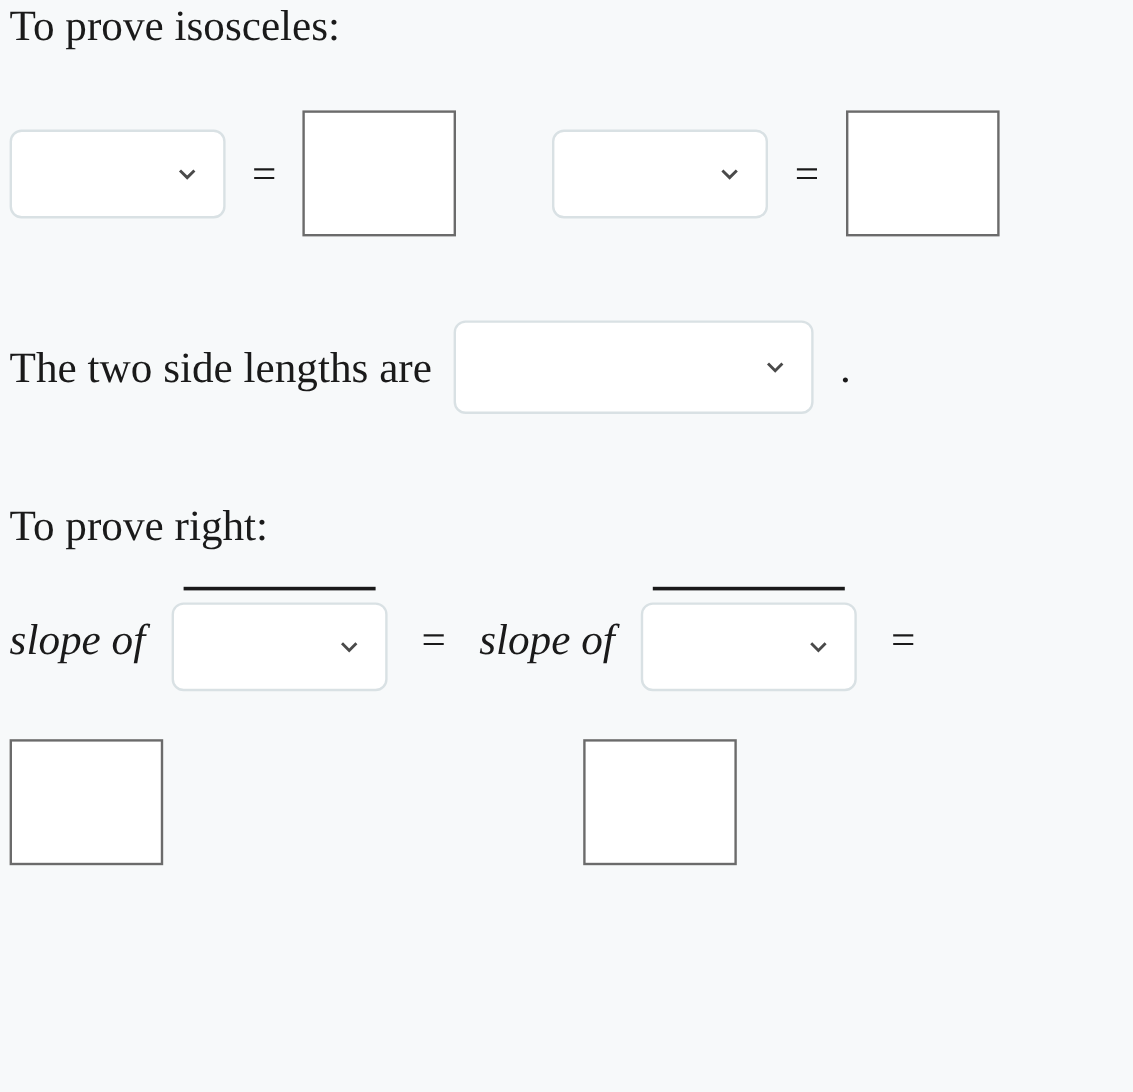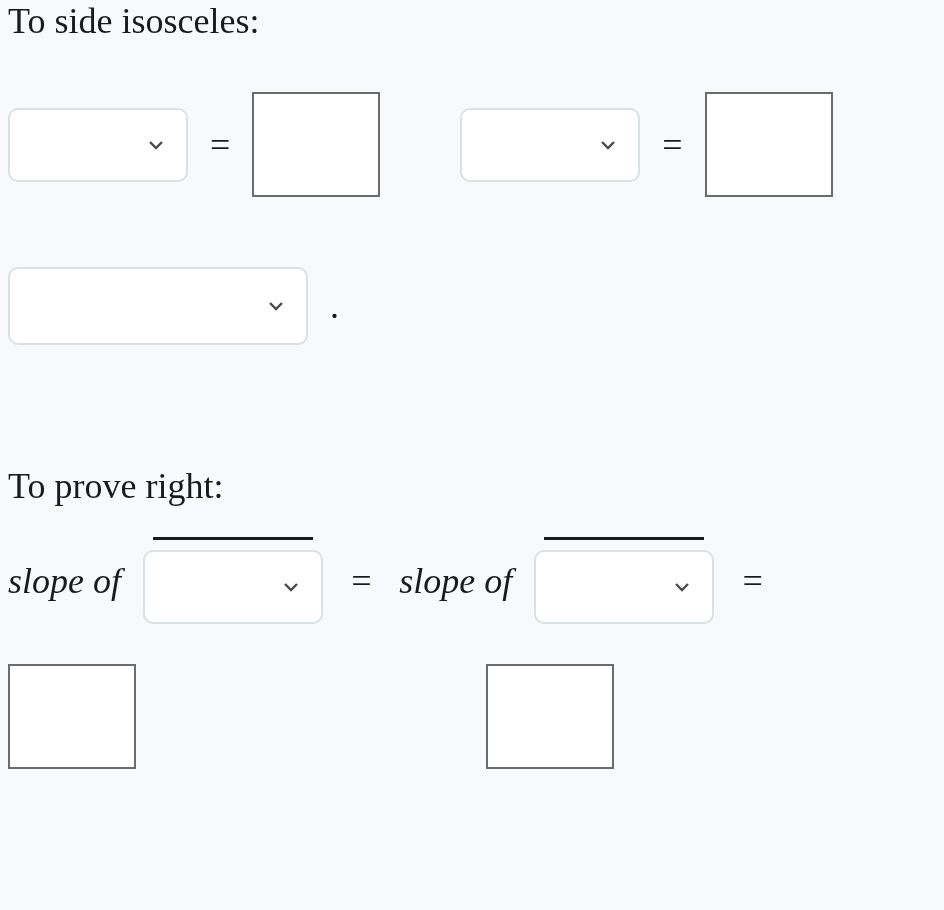--- a/index.html
+++ b/index.html
@@ -9,21 +9,21 @@
       color: #1a1a1a;
       background: #f7f9fa;
       width: 944px;
       height: 910px;
       padding: 0 8px;
     }
     .heading {
       margin-bottom: 50px;
     }
     .heading-right {
-      margin-top: 120px;
+      margin-top: 72px;
       margin-bottom: 30px;
     }
     .isosceles-row {
       display: flex;
       align-items: center;
       gap: 20px;
       margin-bottom: 70px;
     }
     .iso-group {
       display: flex;
@@ -102,21 +102,21 @@
       white-space: nowrap;
     }
     .slope-boxes {
       display: flex;
       gap: 350px;
     }
   </style>
 </head>
 <body>
 
-<div class="heading">To side isosceles:</div>
+<div class="heading">To prove isosceles:</div>
 
 <div class="isosceles-row">
   <div class="iso-group">
     <div class="dropdown small">
       <span class="chevron">
         <svg viewBox="0 0 24 24">
             <polyline points="6 9 12 15 18 9"></polyline>
           </svg>
       </span>
     </div>
@@ -130,20 +130,21 @@
             <polyline points="6 9 12 15 18 9"></polyline>
           </svg>
       </span>
     </div>
     <span class="equals">=</span>
     <div class="numbox"></div>
   </div>
 </div>
 
 <div class="sentence-row">
+  <span>The two side lengths are</span>
   <div class="dropdown med">
     <span class="chevron">
       <svg viewBox="0 0 24 24">
           <polyline points="6 9 12 15 18 9"></polyline>
         </svg>
     </span>
   </div>
   <span class="period">.</span>
 </div>
 

